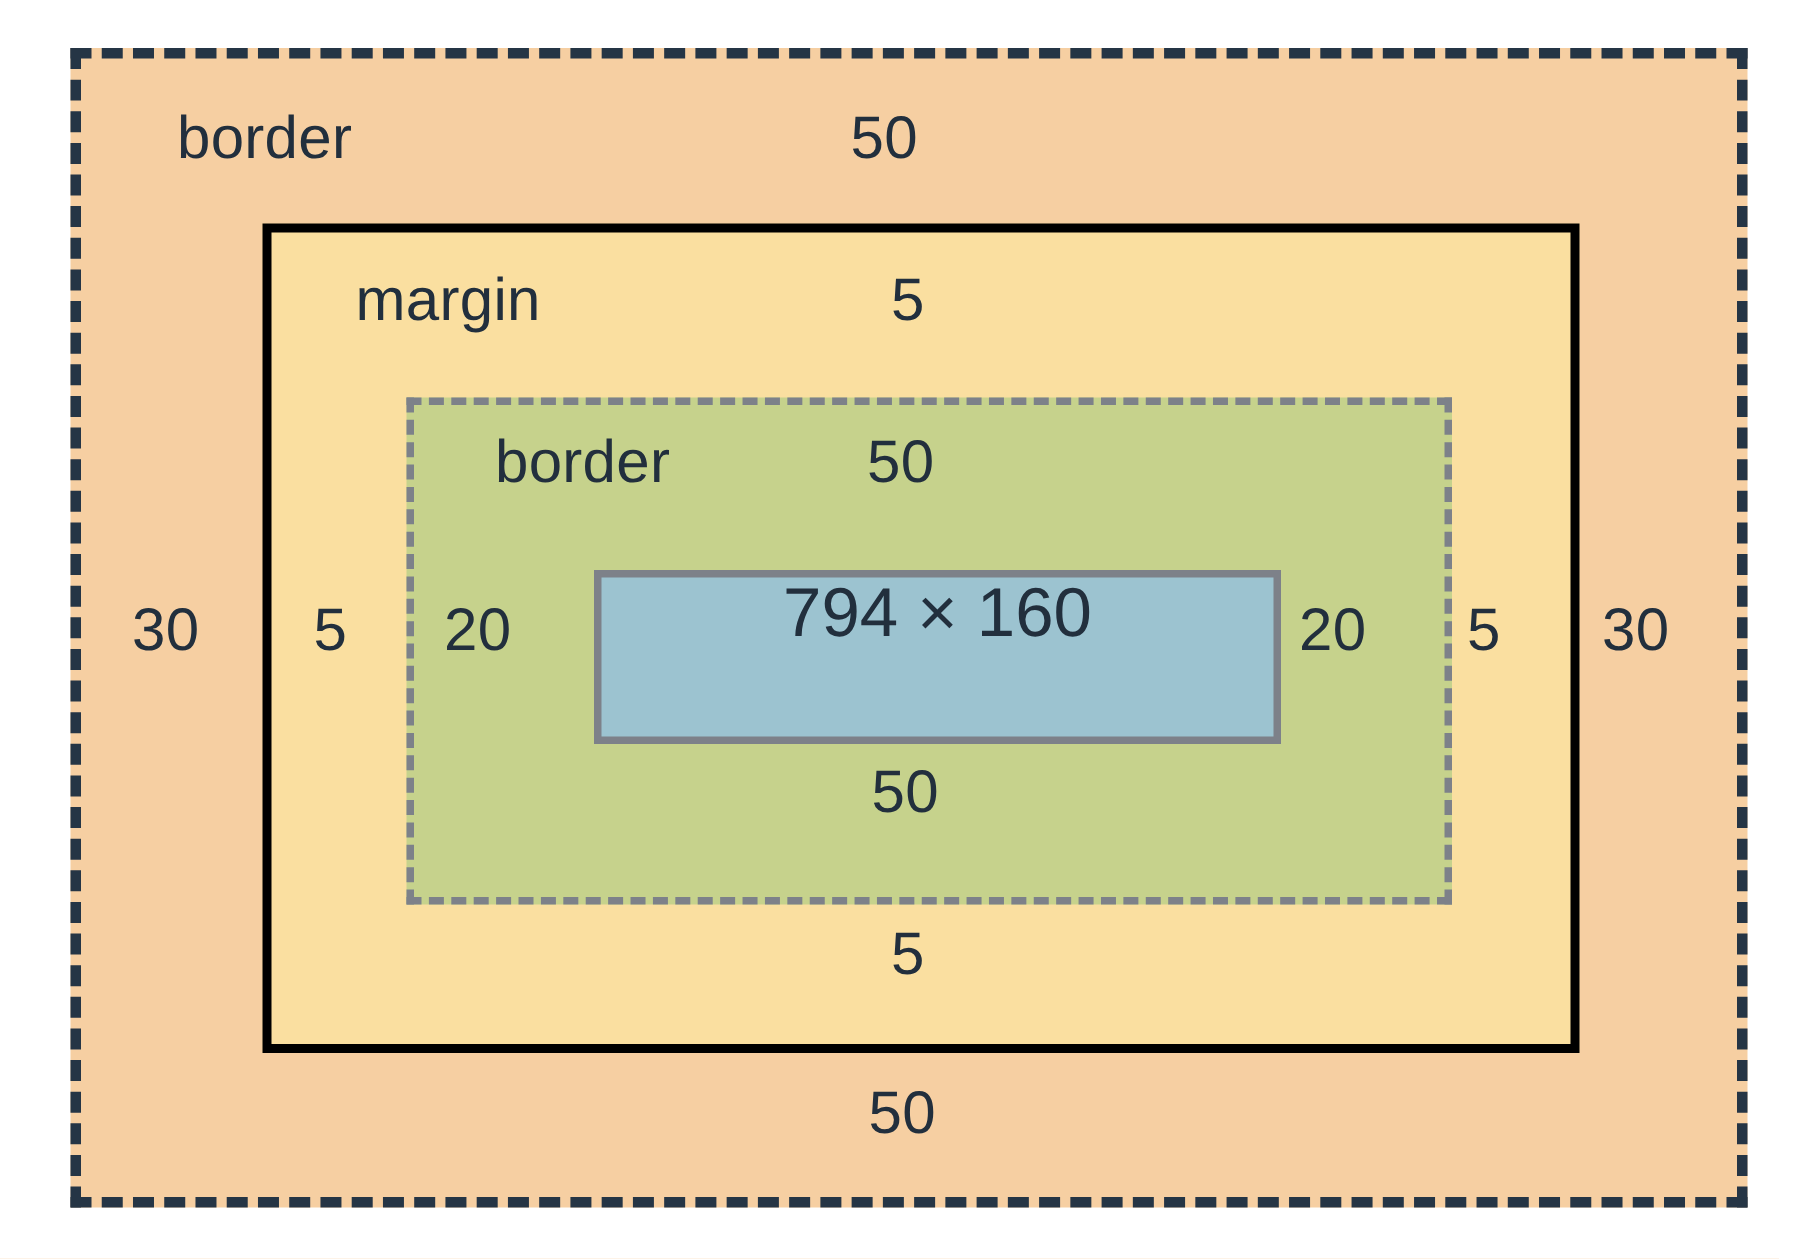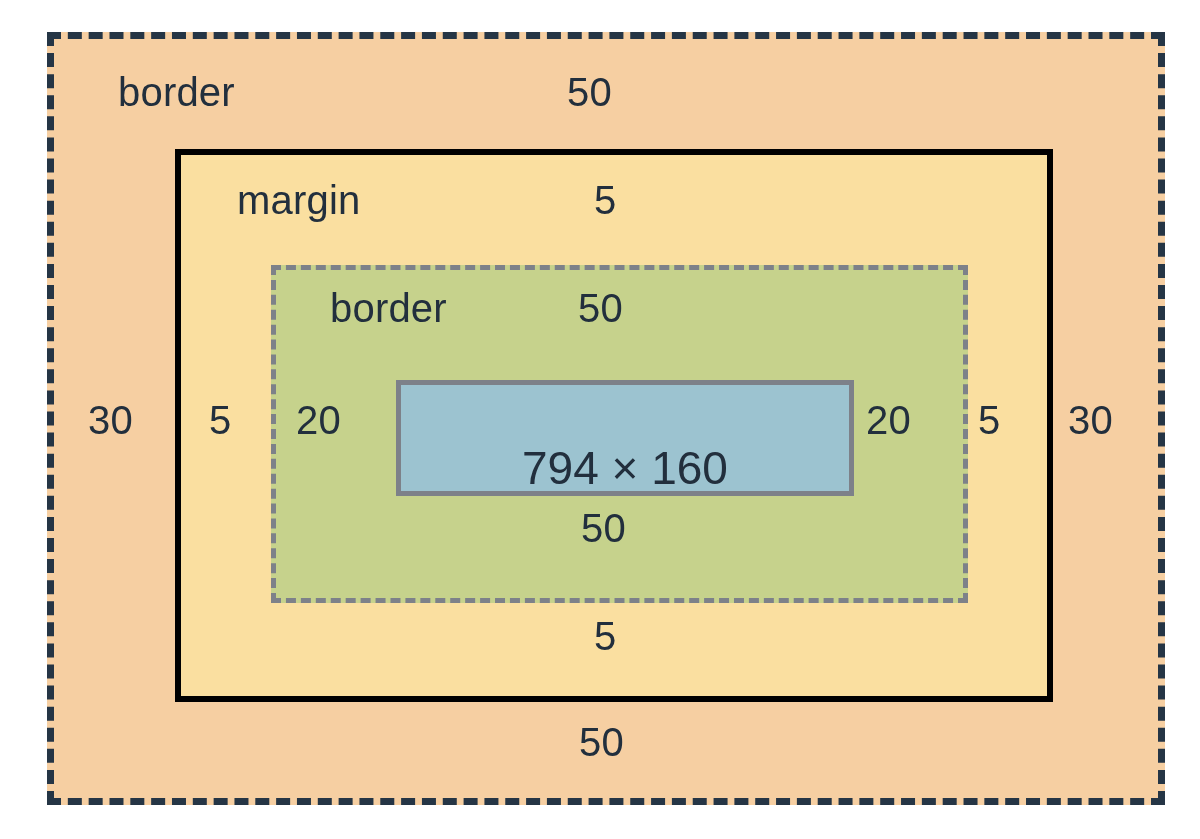--- a/index.html
+++ b/index.html
@@ -73,21 +73,21 @@
   .content-box {
     position: absolute;
     left: 120px;   
     top: 110px;    
     width: 458px;  
     height: 116px; 
     box-sizing: border-box;
     background: #9cc3d0;
     border: 5px solid #7d8189;
     display: flex;
-    align-items: flex-end;
+    align-items: flex-start;
     justify-content: center;
   }
   .content-size {
     color: #222f3d;
     font-size: 46px;
     line-height: 1;
     white-space: nowrap;
   }
 
   

